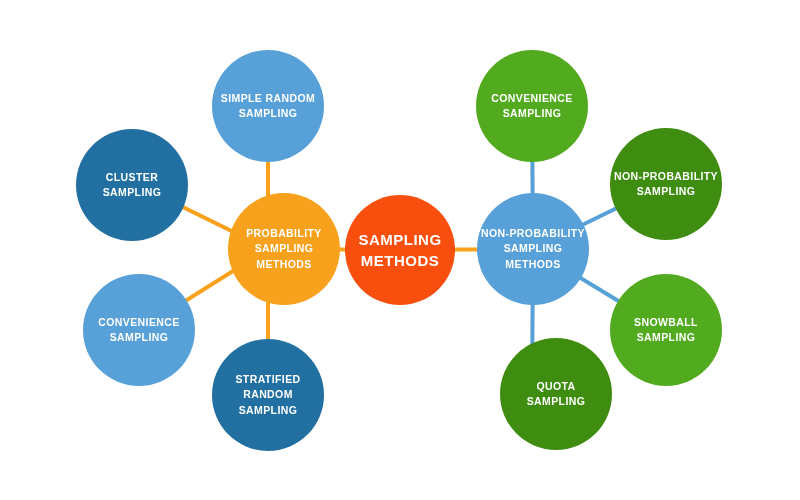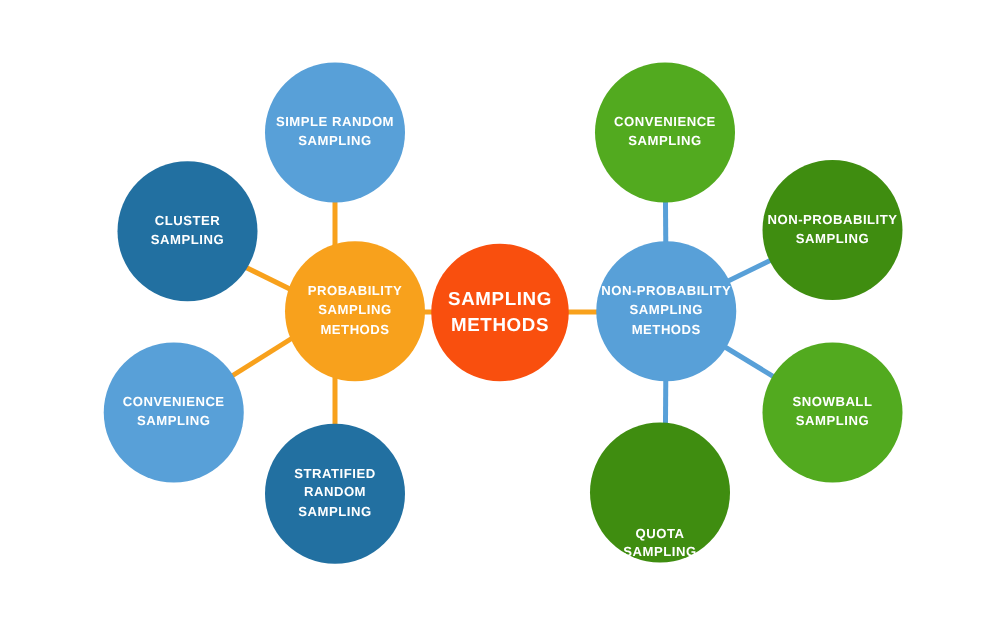--- a/index.html
+++ b/index.html
@@ -81,21 +81,21 @@
     <line class="line-blue" x1="533" y1="249" x2="666" y2="184"></line>
     <line class="line-blue" x1="533" y1="249" x2="666" y2="330"></line>
     <line class="line-blue" x1="533" y1="249" x2="532" y2="394"></line>
   </svg>
 
   <div class="node c-lblue" style="left:212px; top:50px;">
     <div class="label">SIMPLE RANDOM
 SAMPLING</div>
   </div>
 
-  <div class="node c-dblue" style="left:94px; top:129px;">
+  <div class="node c-dblue" style="left:76px; top:129px;">
     <div class="label">CLUSTER
 SAMPLING</div>
   </div>
 
   <div class="node c-lblue" style="left:83px; top:274px;">
     <div class="label">CONVENIENCE
 SAMPLING</div>
   </div>
 
   <div class="node c-dblue" style="left:212px; top:339px;align-items:center;">
@@ -129,18 +129,18 @@
   <div class="node c-dgreen" style="left:610px; top:128px;">
     <div class="label">NON-PROBABILITY
 SAMPLING</div>
   </div>
 
   <div class="node c-mgreen" style="left:610px; top:274px;">
     <div class="label">SNOWBALL
 SAMPLING</div>
   </div>
 
-  <div class="node c-dgreen" style="left:472px; top:338px;align-items:flex-end;">
+  <div class="node c-dgreen" style="left:500px; top:338px;">
     <div class="label">QUOTA
 SAMPLING</div>
   </div>
 
 </div>
 
 </body></html>

